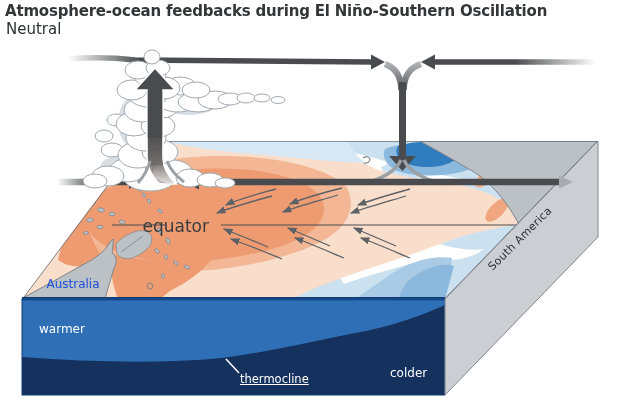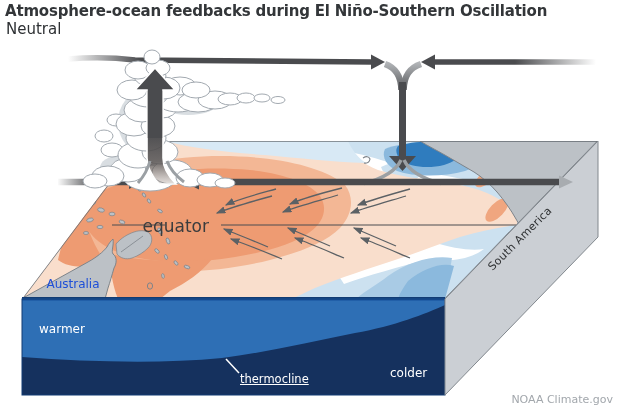--- a/index.html
+++ b/index.html
@@ -251,14 +251,13 @@
 </svg>
 
 <div class="lbl" id="title">Atmosphere-ocean feedbacks during El Niño-Southern Oscillation</div>
 <div class="lbl" id="subtitle">Neutral</div>
 <div class="lbl" id="lbl-equator">equator</div>
 <div class="lbl" id="lbl-australia">Australia</div>
 <div class="lbl" id="lbl-southamerica">South America</div>
 <div class="lbl" id="lbl-warmer">warmer</div>
 <div class="lbl" id="lbl-colder">colder</div>
 <div class="lbl" id="lbl-thermocline">thermocline</div>
-<div class="lbl" id="credit">NOAA Climate.gov</div>
 </div>
 
 </body></html>

